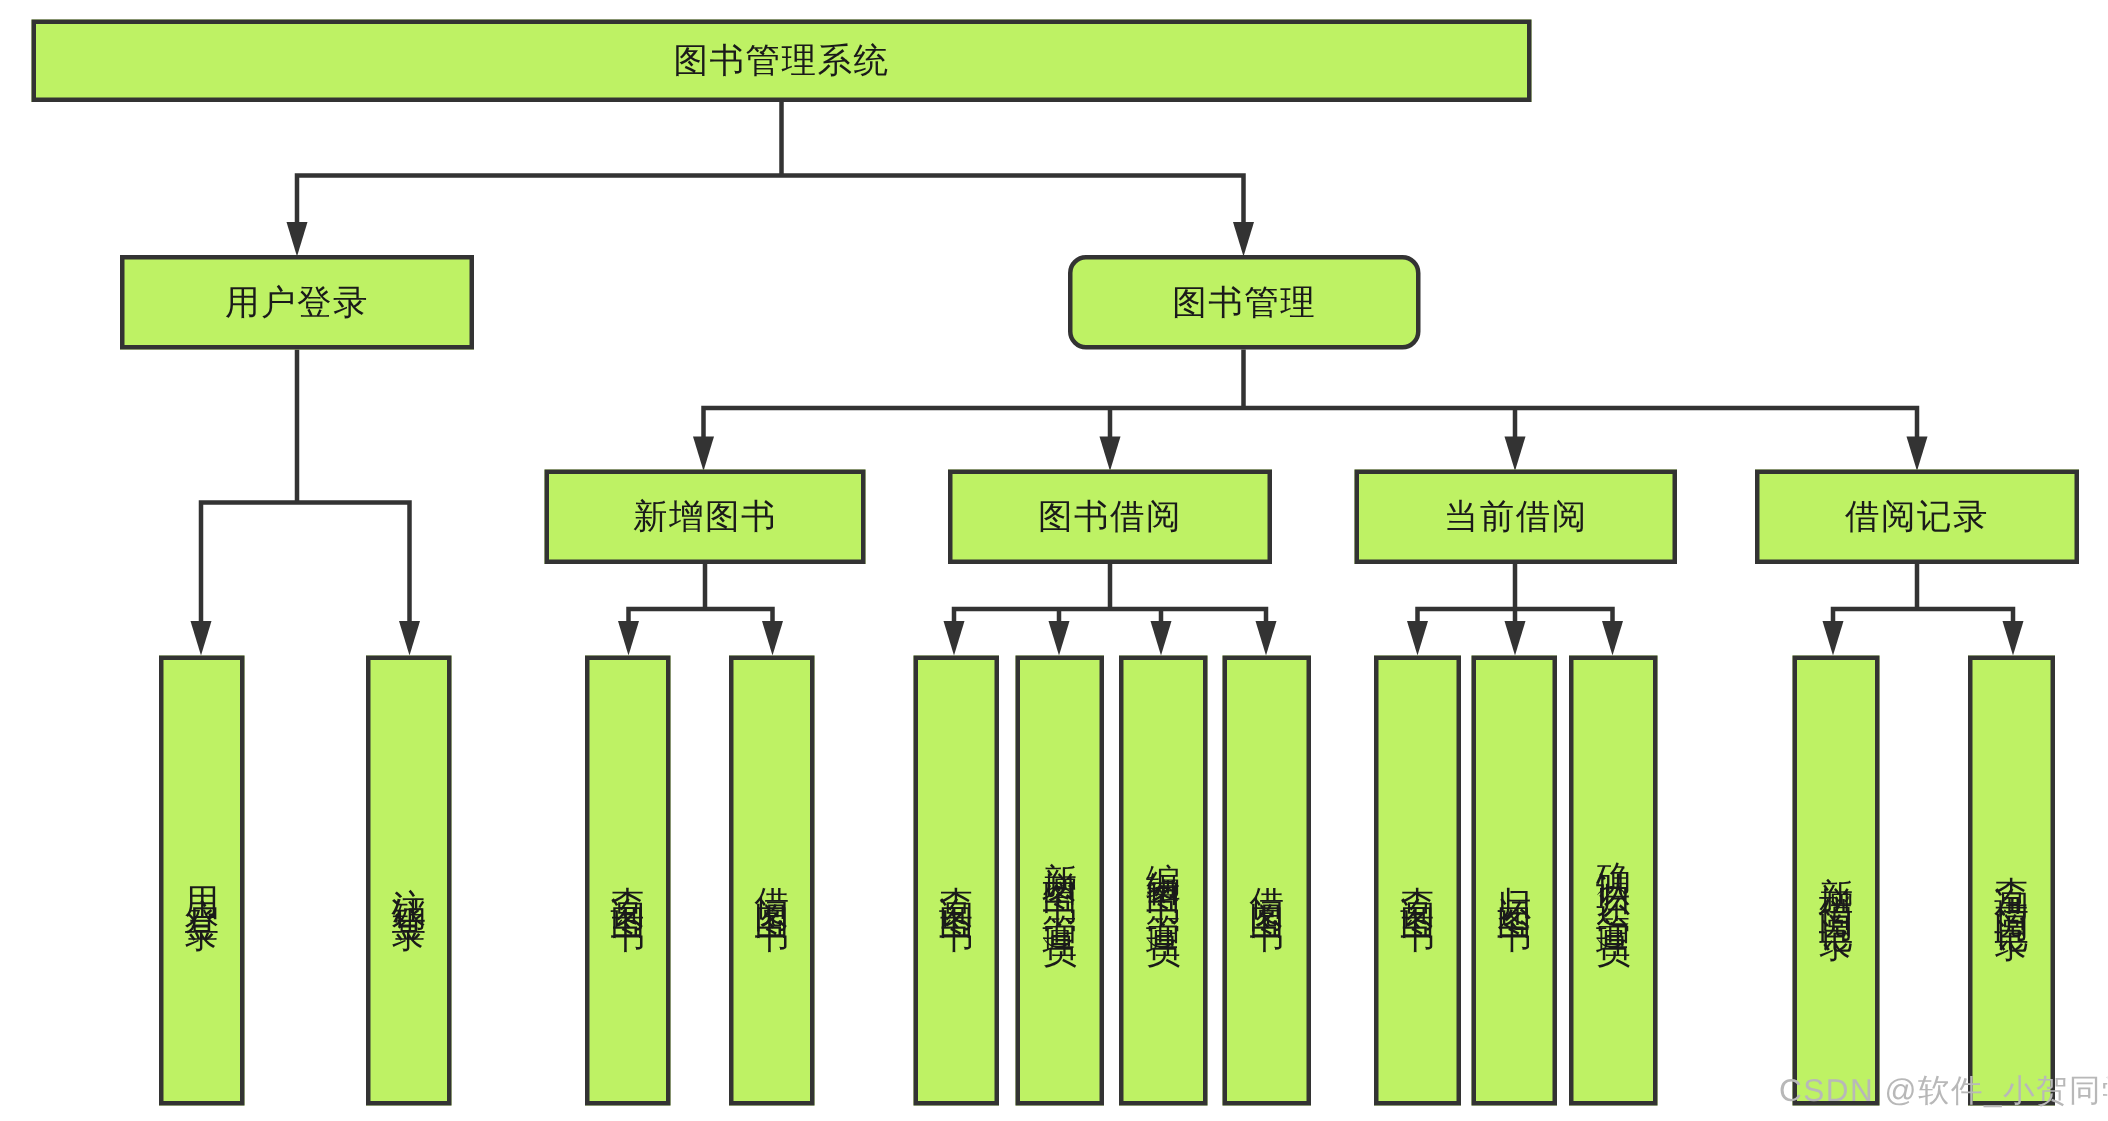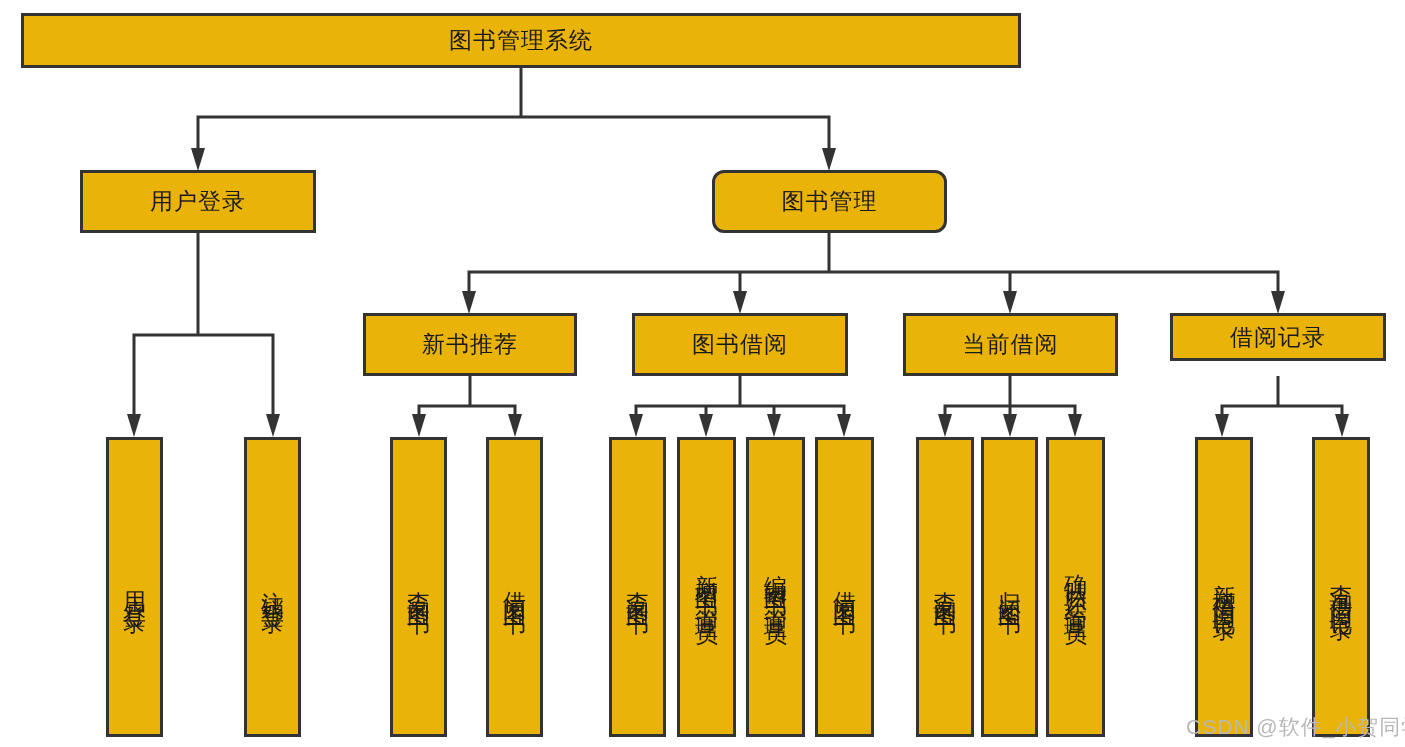--- a/index.html
+++ b/index.html
@@ -17,21 +17,21 @@
   }
   #connectors {
     position: absolute;
     left: 0; top: 0;
     width: 1405px; height: 747px;
     pointer-events: none;
   }
   .node {
     position: absolute;
     box-sizing: border-box;
-    background: #eab308;
+    background: #bef264;
     border: 3px solid #333333;
     display: flex;
     align-items: center;
     justify-content: center;
     color: #1a1a1a;
     font-size: 23px;
     line-height: 1;
     white-space: nowrap;
   }
   .node.h { letter-spacing: 1px; }
@@ -126,29 +126,29 @@
   </div>
 
   <div class="node h" style="left:80px; top:170px; width:236px; height:63px;">
     <span>用户登录</span>
   </div>
   <div class="node h" style="left:712px; top:170px; width:235px; height:63px;border-radius:12px;">
     <span>图书管理</span>
   </div>
 
   <div class="node h" style="left:363px; top:313px; width:214px; height:63px;">
-    <span>新书推荐</span>
+    <span>新增图书</span>
   </div>
   <div class="node h" style="left:632px; top:313px; width:216px; height:63px;align-items:center;">
     <span>图书借阅</span>
   </div>
   <div class="node h" style="left:903px; top:313px; width:215px; height:63px;">
     <span>当前借阅</span>
   </div>
-  <div class="node h" style="left:1170px; top:313px; width:216px; height:48px;">
+  <div class="node h" style="left:1170px; top:313px; width:216px; height:63px;">
     <span>借阅记录</span>
   </div>
 
   <div class="node leaf" style="left:106px; width:57px;">
     <span class="vtext">用户登录</span>
   </div>
   <div class="node leaf" style="left:244px; width:57px;">
     <span class="vtext">注销登录</span>
   </div>
 

